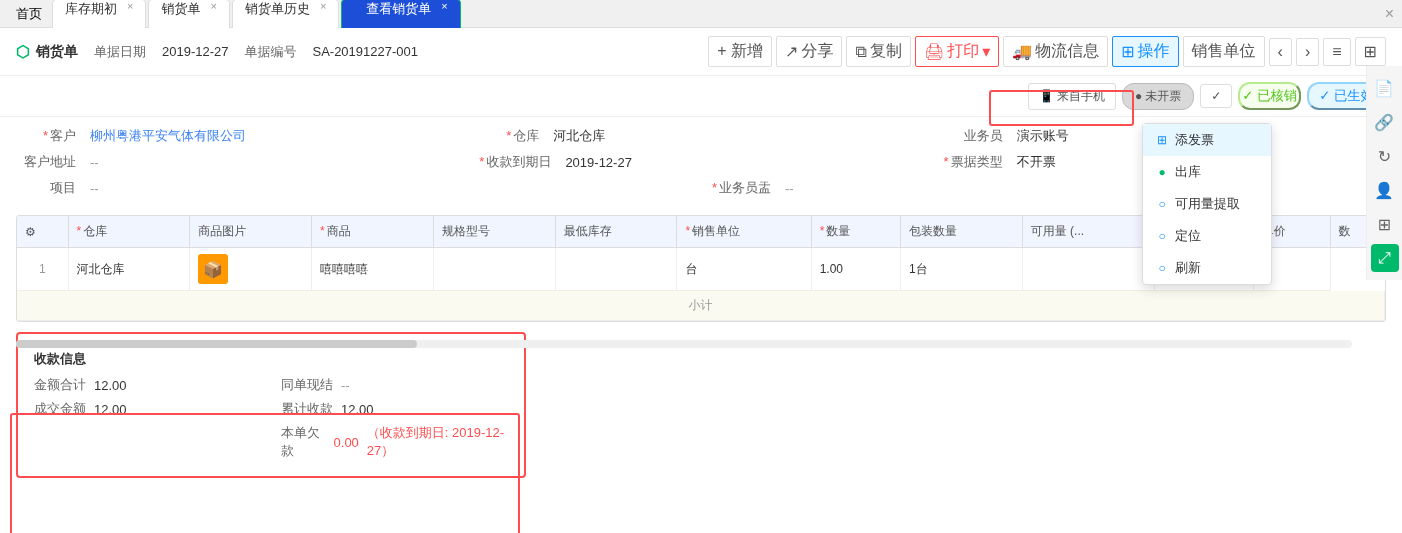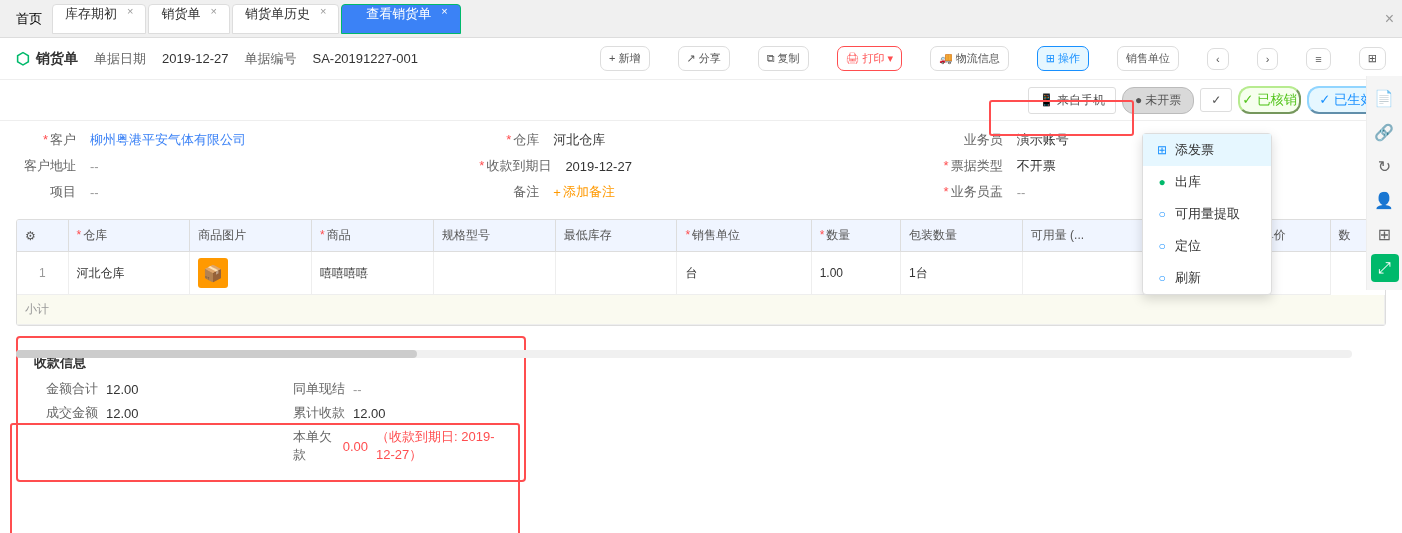--- a/index.html
+++ b/index.html
@@ -1,28 +1,28 @@
 <!DOCTYPE html>
 <html><head>
   <meta charset="utf-8">
   <style>
     * { box-sizing: border-box; margin: 0; padding: 0; }
     body { font-family: 'Microsoft YaHei', Arial, sans-serif; font-size: 13px; color: #333; background: #f5f5f5; }
 
     
     .tab-bar {
       display: flex; align-items: center; background: #f0f0f0; border-bottom: 1px solid #ddd;
-      padding: 0 8px; height: 38px; gap: 2px;
+      padding: 0 8px; height: 28px; gap: 2px;
     }
     .tab {
       display: flex; padding: 0 12px; height: 30px;
       background: #fff; border: 1px solid #ddd; border-radius: 4px 4px 0 0;
       cursor: pointer; font-size: 13px; gap: 6px; white-space: nowrap;
     }
-    .tab.green { background: #3b82f6; color: #fff; border-color: #00b96b; padding-left: 24px; }
+    .tab.green { background: #1d4ed8; color: #fff; border-color: #00b96b; padding-left: 24px; }
     .tab-close { color: #999; font-size: 11px; cursor: pointer; margin-left: 4px; }
     .tab-home { background: none; border: none; font-size: 13px; cursor: pointer; padding: 0 8px; }
     .tab-bar-right { margin-left: auto; color: #999; cursor: pointer; font-size: 16px; }
 
     
     .main { background: #fff; min-height: 495px; position: relative; }
 
     
     .doc-header {
       display: flex; align-items: center; padding: 8px 16px; border-bottom: 1px solid #eee;
@@ -31,22 +31,22 @@
     .doc-title { display: flex; align-items: center; gap: 6px; font-size: 14px; font-weight: bold; }
     .doc-title-icon { color: #00b96b; font-size: 16px; }
     .doc-meta { display: flex; gap: 16px; align-items: center; font-size: 13px; }
     .doc-meta-label { color: #666; }
     .doc-meta-value { color: #333; }
     .doc-actions {
       margin-left: auto; display: flex; align-items: center; gap: 4px;
     }
     .btn-action {
       display: flex; align-items: center; gap: 3px; padding: 4px 8px;
-      border: 1px solid #ddd; border-radius: 7px; background: #fff;
-      cursor: pointer; font-size: 11px; color: #555; white-space: nowrap; margin-left: 24px;
+      border: 1px solid #ddd; border-radius: 2px; background: #fff;
+      cursor: pointer; font-size: 16px; color: #555; white-space: nowrap;
     }
     .btn-action.print { border-color: #ff4d4f; color: #ff4d4f; }
     .btn-action.highlighted { background: #e6f7ff; border-color: #1890ff; color: #1890ff; }
     .btn-green { background: #f6ffed; border-color: #b7eb8f; color: #52c41a; border-radius: 12px; padding: 3px 2px; }
     .btn-blue { background: #e6f7ff; border-color: #91d5ff; color: #1890ff; border-radius: 12px; padding: 3px 10px; }
 
     
     .toolbar-row {
       display: flex; align-items: center; justify-content: flex-end;
       padding: 6px 16px; border-bottom: 1px solid #eee; gap: 6px;
@@ -76,34 +76,34 @@
     th {
       background: #f0f5ff; border-bottom: 1px solid #ddd; border-right: 1px solid #ddd;
       padding: 7px 8px; font-weight: normal; text-align: left; white-space: nowrap; color: #555;
     }
     th .required-star { color: #ff4d4f; margin-right: 2px; }
     td {
       border-bottom: 1px solid #eee; border-right: 1px solid #eee;
       padding: 6px 8px; white-space: nowrap;
     }
     .row-num { color: #999; text-align: center; }
-    .subtotal-row td { background: #fafaf0; color: #999; font-size: 12px; }
+    .subtotal-row td { background: #fafaf0; color: #999; font-size: 12px; text-align: center; }
 
     
     .product-img { width: 30px; height: 30px; background: #ff9900; border-radius: 3px; display: flex; align-items: center; justify-content: center; }
 
     
     .payment-box {
       margin: 10px 16px; border: 2px solid #ff4d4f; border-radius: 4px; padding: 16px 16px;
       width: 510px; background: #fff;
     }
     .payment-title { font-weight: bold; font-size: 13px; margin-bottom: 8px; }
     .payment-grid { display: grid; grid-template-columns: 1fr 1fr; gap: 6px 20px; }
     .payment-item { display: flex; align-items: center; gap: 8px; font-size: 13px; }
-    .payment-label { color: #666; margin-left: 12px; }
+    .payment-label { color: #666; }
     .payment-value { color: #333; }
     .payment-value.red { color: #ff4d4f; }
     .payment-value.dash { color: #999; }
 
     
     .dropdown-menu {
       position: absolute; top: 95px; right: 130px; background: #fff;
       border: 1px solid #ddd; border-radius: 4px; box-shadow: 0 4px 12px rgba(0,0,0,0.15);
       width: 130px; z-index: 100;
     }
@@ -271,27 +271,20 @@
         </div>
         <div class="form-field">
           <span class="form-label required">票据类型</span>
           <span class="form-value">不开票</span>
         </div>
       </div>
       <div class="form-row">
         <div class="form-field">
           <span class="form-label">项目</span>
           <span class="form-value dash">--</span>
-        </div>
-        <div class="form-field">
-          <span class="form-label">备注</span>
-          <span class="form-add-btn">
-            <span>+</span>
-            <span>添加备注</span>
-          </span>
         </div>
         <div class="form-field">
           <span class="form-label required">业务员盂</span>
           <span class="form-value dash">--</span>
         </div>
       </div>
     </div>
 
     <div class="table-container">
       <table>

